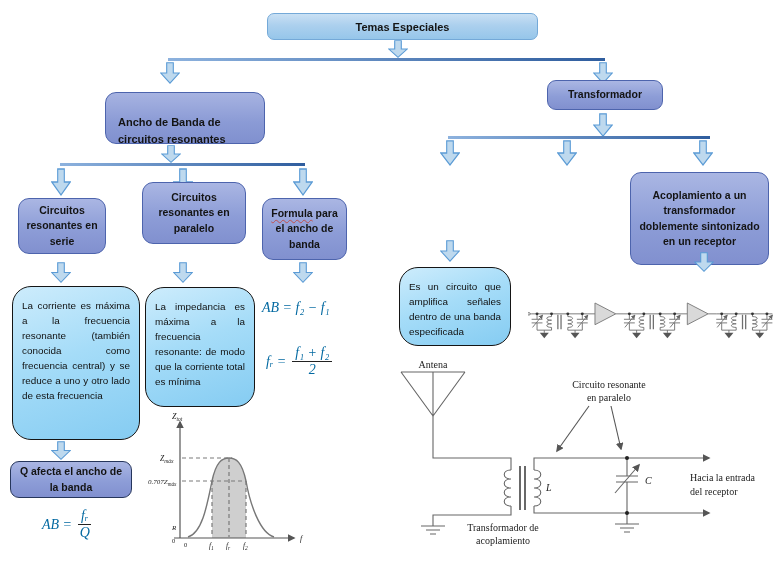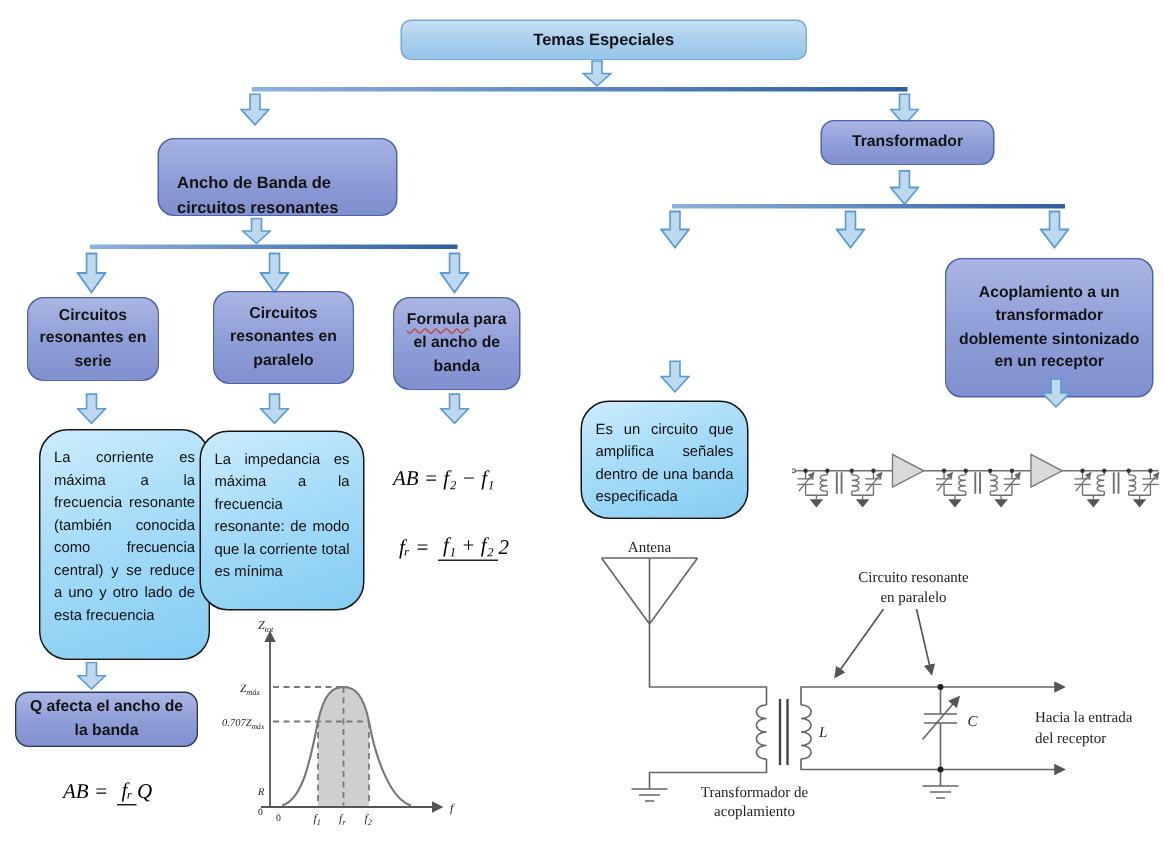--- a/index.html
+++ b/index.html
@@ -10,27 +10,27 @@
   .light-node{background:linear-gradient(180deg,#c9e0f4 0%,#acd0ee 45%,#96c6ea 100%);
        border:1.5px solid #74a9d8;border-radius:7px;font-size:11px;}
   .peri{background:linear-gradient(180deg,#aab6e3 0%,#8d9dd7 55%,#8190cf 100%);
        border:1.6px solid #4d64ad;border-radius:11px;font-size:10.5px;line-height:1.45;padding:4px 6px;}
   .peri-title{background:linear-gradient(180deg,#a7b3e1 0%,#8a9ad5 60%,#8090cf 100%);
        border:1.6px solid #4d64ad;border-radius:11px;font-size:11px;text-align:left;
        justify-content:flex-start;align-items:flex-start;padding:21px 12px;line-height:1.5;}
   .qbox{border-color:#26365c;border-radius:9px;font-size:10.5px;line-height:1.5;}
   .desc{position:absolute;box-sizing:border-box;background:linear-gradient(160deg,#cdecfc 0%,#a5dcf8 45%,#85ccf2 100%);
        border:1.7px solid #151515;border-radius:19px;font-size:9.9px;font-weight:400;color:#101010;
-       text-align:justify;padding:11px 9px;line-height:1.52;}
+       text-align:justify;padding:11px 9px;line-height:1.52;margin-left:12px;}
   .connector{position:absolute;height:2.6px;background:linear-gradient(90deg,#8db2de,#2f5d9e);}
   .barrow{position:absolute;}
   .barrow polygon{fill:#bed9ee;stroke:#5b9bd5;stroke-width:1.1;}
   .formula{position:absolute;font-family:"Liberation Serif","DejaVu Serif",serif;
-       font-style:italic;color:#000000;font-size:14px;display:flex;align-items:center;gap:6px;margin-top:12px;}
-  .frac{display:inline-flex;flex-direction:row;align-items:center;line-height:1.15;}
+       font-style:italic;color:#0369a1;font-size:14px;display:flex;align-items:center;gap:6px;}
+  .frac{display:inline-flex;flex-direction:column;align-items:center;line-height:1.15;}
   .frac .num{border-bottom:1.2px solid #222;padding:0 3px;}
   .misspell{text-decoration:underline;text-decoration-style:wavy;text-decoration-color:#c0504d;
        text-decoration-thickness:1px;text-underline-offset:2px;}
   svg text{font-family:"Liberation Serif","DejaVu Serif",serif;fill:#222;}
 </style>
 </head>
 <body>
 
 <div class="canvas">
 
@@ -67,38 +67,38 @@
   <svg class="barrow" style="left:173px;top:168px;width:20px;height:28px" viewBox="0 0 20 22" preserveAspectRatio="none">
     <polygon points="6.7,0.8 13.3,0.8 13.3,11 19.2,11 10,21.2 0.8,11 6.7,11"></polygon>
     </svg>
   <svg class="barrow" style="left:293px;top:168px;width:20px;height:28px" viewBox="0 0 20 22" preserveAspectRatio="none">
     <polygon points="6.7,0.8 13.3,0.8 13.3,11 19.2,11 10,21.2 0.8,11 6.7,11"></polygon>
     </svg>
 
   <div class="box peri" style="left:18px;top:198px;width:88px;height:56px">
     <span>Circuitos resonantes en serie</span>
   </div>
-  <div class="box peri" style="left:142px;top:194px;width:94px;height:62px">
+  <div class="box peri" style="left:142px;top:182px;width:104px;height:62px">
     <span>Circuitos resonantes en paralelo</span>
   </div>
   <div class="box peri" style="left:262px;top:198px;width:85px;height:62px">
     <span><span class="misspell">Formula</span><span> para el ancho de banda</span></span>
   </div>
 
   <svg class="barrow" style="left:51px;top:262px;width:20px;height:21px" viewBox="0 0 20 22" preserveAspectRatio="none">
     <polygon points="6.7,0.8 13.3,0.8 13.3,11 19.2,11 10,21.2 0.8,11 6.7,11"></polygon>
     </svg>
   <svg class="barrow" style="left:173px;top:262px;width:20px;height:21px" viewBox="0 0 20 22" preserveAspectRatio="none">
     <polygon points="6.7,0.8 13.3,0.8 13.3,11 19.2,11 10,21.2 0.8,11 6.7,11"></polygon>
     </svg>
   <svg class="barrow" style="left:293px;top:262px;width:20px;height:21px" viewBox="0 0 20 22" preserveAspectRatio="none">
     <polygon points="6.7,0.8 13.3,0.8 13.3,11 19.2,11 10,21.2 0.8,11 6.7,11"></polygon>
     </svg>
 
-  <div class="desc" style="left:26px;top:286px;width:114px;height:154px">
+  <div class="desc" style="left:0;top:286px;width:128px;height:154px">
     <span>La corriente es máxima a la frecuencia resonante (también conocida como frecuencia central) y se reduce a uno y otro lado de esta frecuencia</span>
   </div>
   <div class="desc" style="left:133px;top:287px;width:110px;height:120px">
     <span>La impedancia es máxima a la frecuencia resonante: de modo que la corriente total es mínima</span>
   </div>
 
   <div class="formula" style="left:262px;top:300px">
     <span>AB = f₂ − f₁</span>
   </div>
   <div class="formula" style="left:266px;top:345px">

